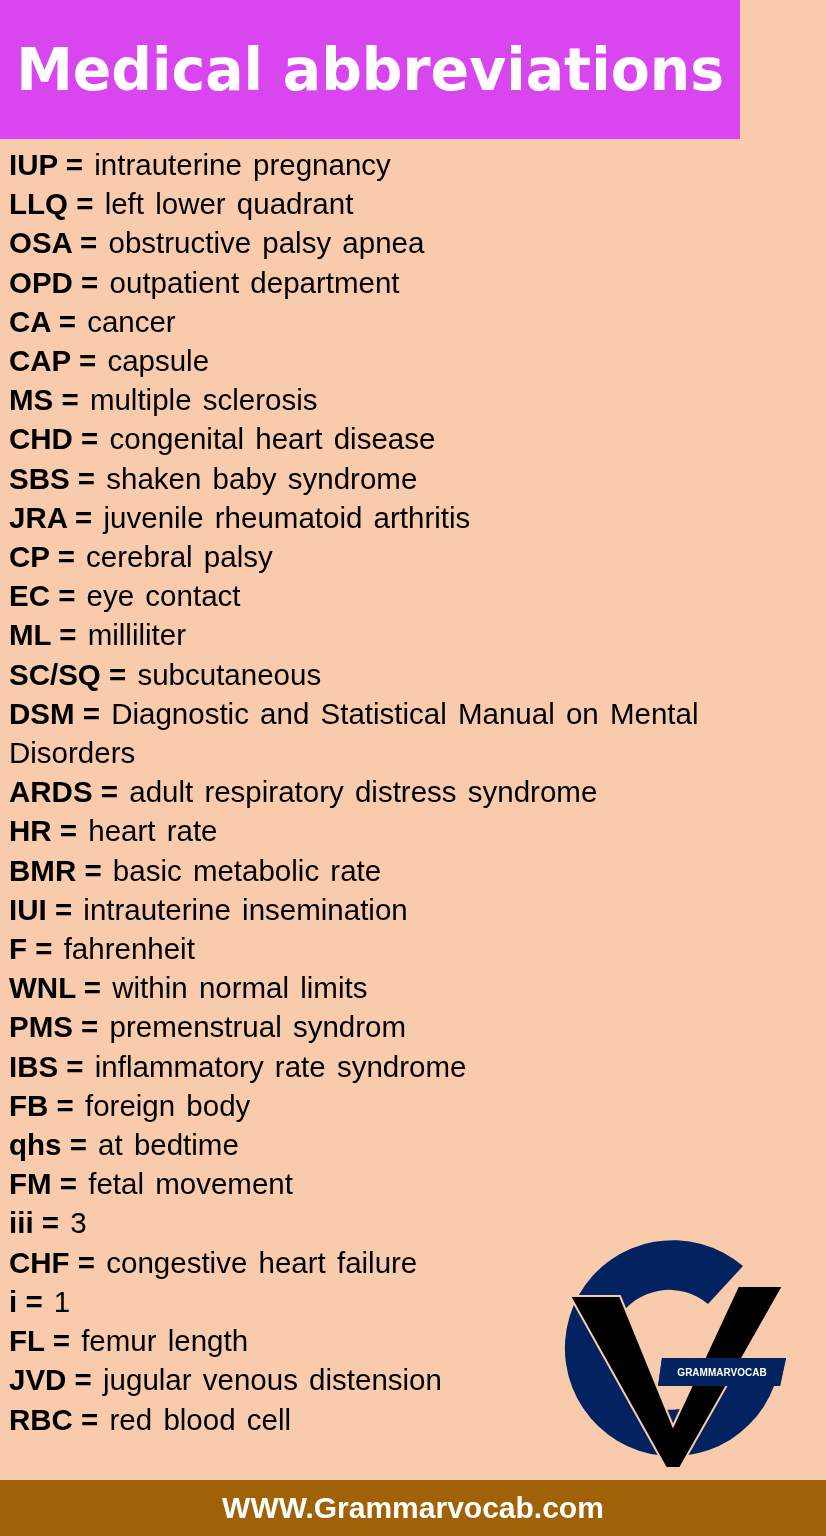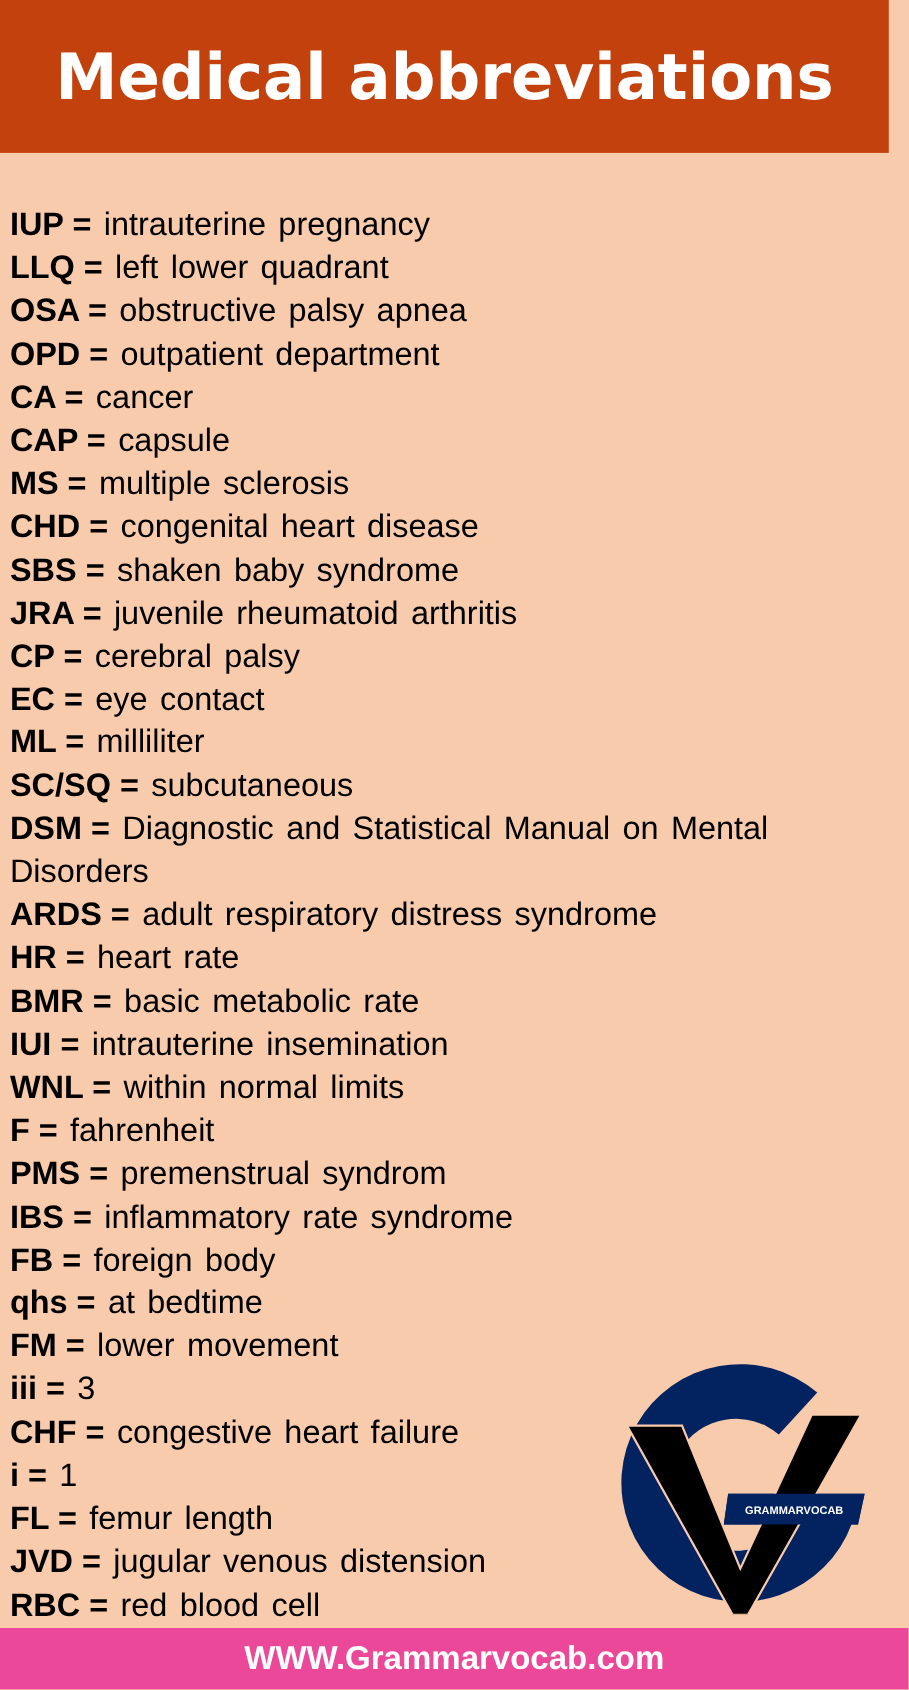--- a/index.html
+++ b/index.html
@@ -3,45 +3,45 @@
   <meta charset="utf-8">
   <style>
     html, body { margin: 0; padding: 0; }
     body {
       width: 826px; height: 1536px; overflow: hidden;
       background: #f8cbad;
       font-family: "Liberation Sans", sans-serif;
       position: relative;
     }
     .header {
-      position: absolute; left: 0; top: 0; width: 808px; height: 139px;
-      background: #c2410c;
+      position: absolute; left: 0; top: 0; width: 740px; height: 139px;
+      background: #d946ef;
       display: flex; align-items: center; justify-content: center;
     }
     .header h1 {
       margin: 0; color: #ffffff;
       font-family: "DejaVu Sans", sans-serif;
       font-weight: bold; font-size: 58px; letter-spacing: 0px;
       transform: scaleX(0.98);
     }
     .list {
-      position: absolute; left: 9px; top: 145px; width: 800px; margin-top: 40px;
+      position: absolute; left: 9px; top: 145px; width: 800px;
     }
     .row {
       font-size: 29.5px; line-height: 39.2px; color: #000;
       white-space: nowrap; word-spacing: 3px;
     }
     .row.wrap { white-space: normal; width: 790px; }
     .row b { font-weight: bold; word-spacing: 0; }
     .logo {
       position: absolute; left: 558px; top: 1236px; width: 230px; height: 232px;
     }
     .footer {
       position: absolute; left: 0; top: 1480px; width: 826px; height: 56px;
-      background: #ec4899;
+      background: #a16207;
       display: flex; align-items: center; justify-content: center;
     }
     .footer span {
       color: #fff; font-weight: bold; font-size: 30px;
     }
   </style>
 </head>
 <body>
 
 <div class="header">
@@ -61,27 +61,27 @@
   <div class="row"><b>JRA =</b> <span>juvenile rheumatoid arthritis</span></div>
   <div class="row"><b>CP =</b> <span>cerebral palsy</span></div>
   <div class="row"><b>EC =</b> <span>eye contact</span></div>
   <div class="row"><b>ML =</b> <span>milliliter</span></div>
   <div class="row"><b>SC/SQ =</b> <span>subcutaneous</span></div>
   <div class="row wrap"><b>DSM =</b> <span>Diagnostic and Statistical Manual on Mental Disorders</span></div>
   <div class="row"><b>ARDS =</b> <span>adult respiratory distress syndrome</span></div>
   <div class="row"><b>HR =</b> <span>heart rate</span></div>
   <div class="row"><b>BMR =</b> <span>basic metabolic rate</span></div>
   <div class="row"><b>IUI =</b> <span>intrauterine insemination</span></div>
+  <div class="row"><b>F =</b> <span>fahrenheit</span></div>
   <div class="row"><b>WNL =</b> <span>within normal limits</span></div>
-  <div class="row"><b>F =</b> <span>fahrenheit</span></div>
   <div class="row"><b>PMS =</b> <span>premenstrual syndrom</span></div>
   <div class="row"><b>IBS =</b> <span>inflammatory rate syndrome</span></div>
   <div class="row"><b>FB =</b> <span>foreign body</span></div>
   <div class="row"><b>qhs =</b> <span>at bedtime</span></div>
-  <div class="row"><b>FM =</b> <span>lower movement</span></div>
+  <div class="row"><b>FM =</b> <span>fetal movement</span></div>
   <div class="row"><b>iii =</b> <span>3</span></div>
   <div class="row"><b>CHF =</b> <span>congestive heart failure</span></div>
   <div class="row"><b>i =</b> <span>1</span></div>
   <div class="row"><b>FL =</b> <span>femur length</span></div>
   <div class="row"><b>JVD =</b> <span>jugular venous distension</span></div>
   <div class="row"><b>RBC =</b> <span>red blood cell</span></div>
 </div>
 
 <div class="logo">
   <svg width="230" height="232" viewBox="0 0 230 232">

